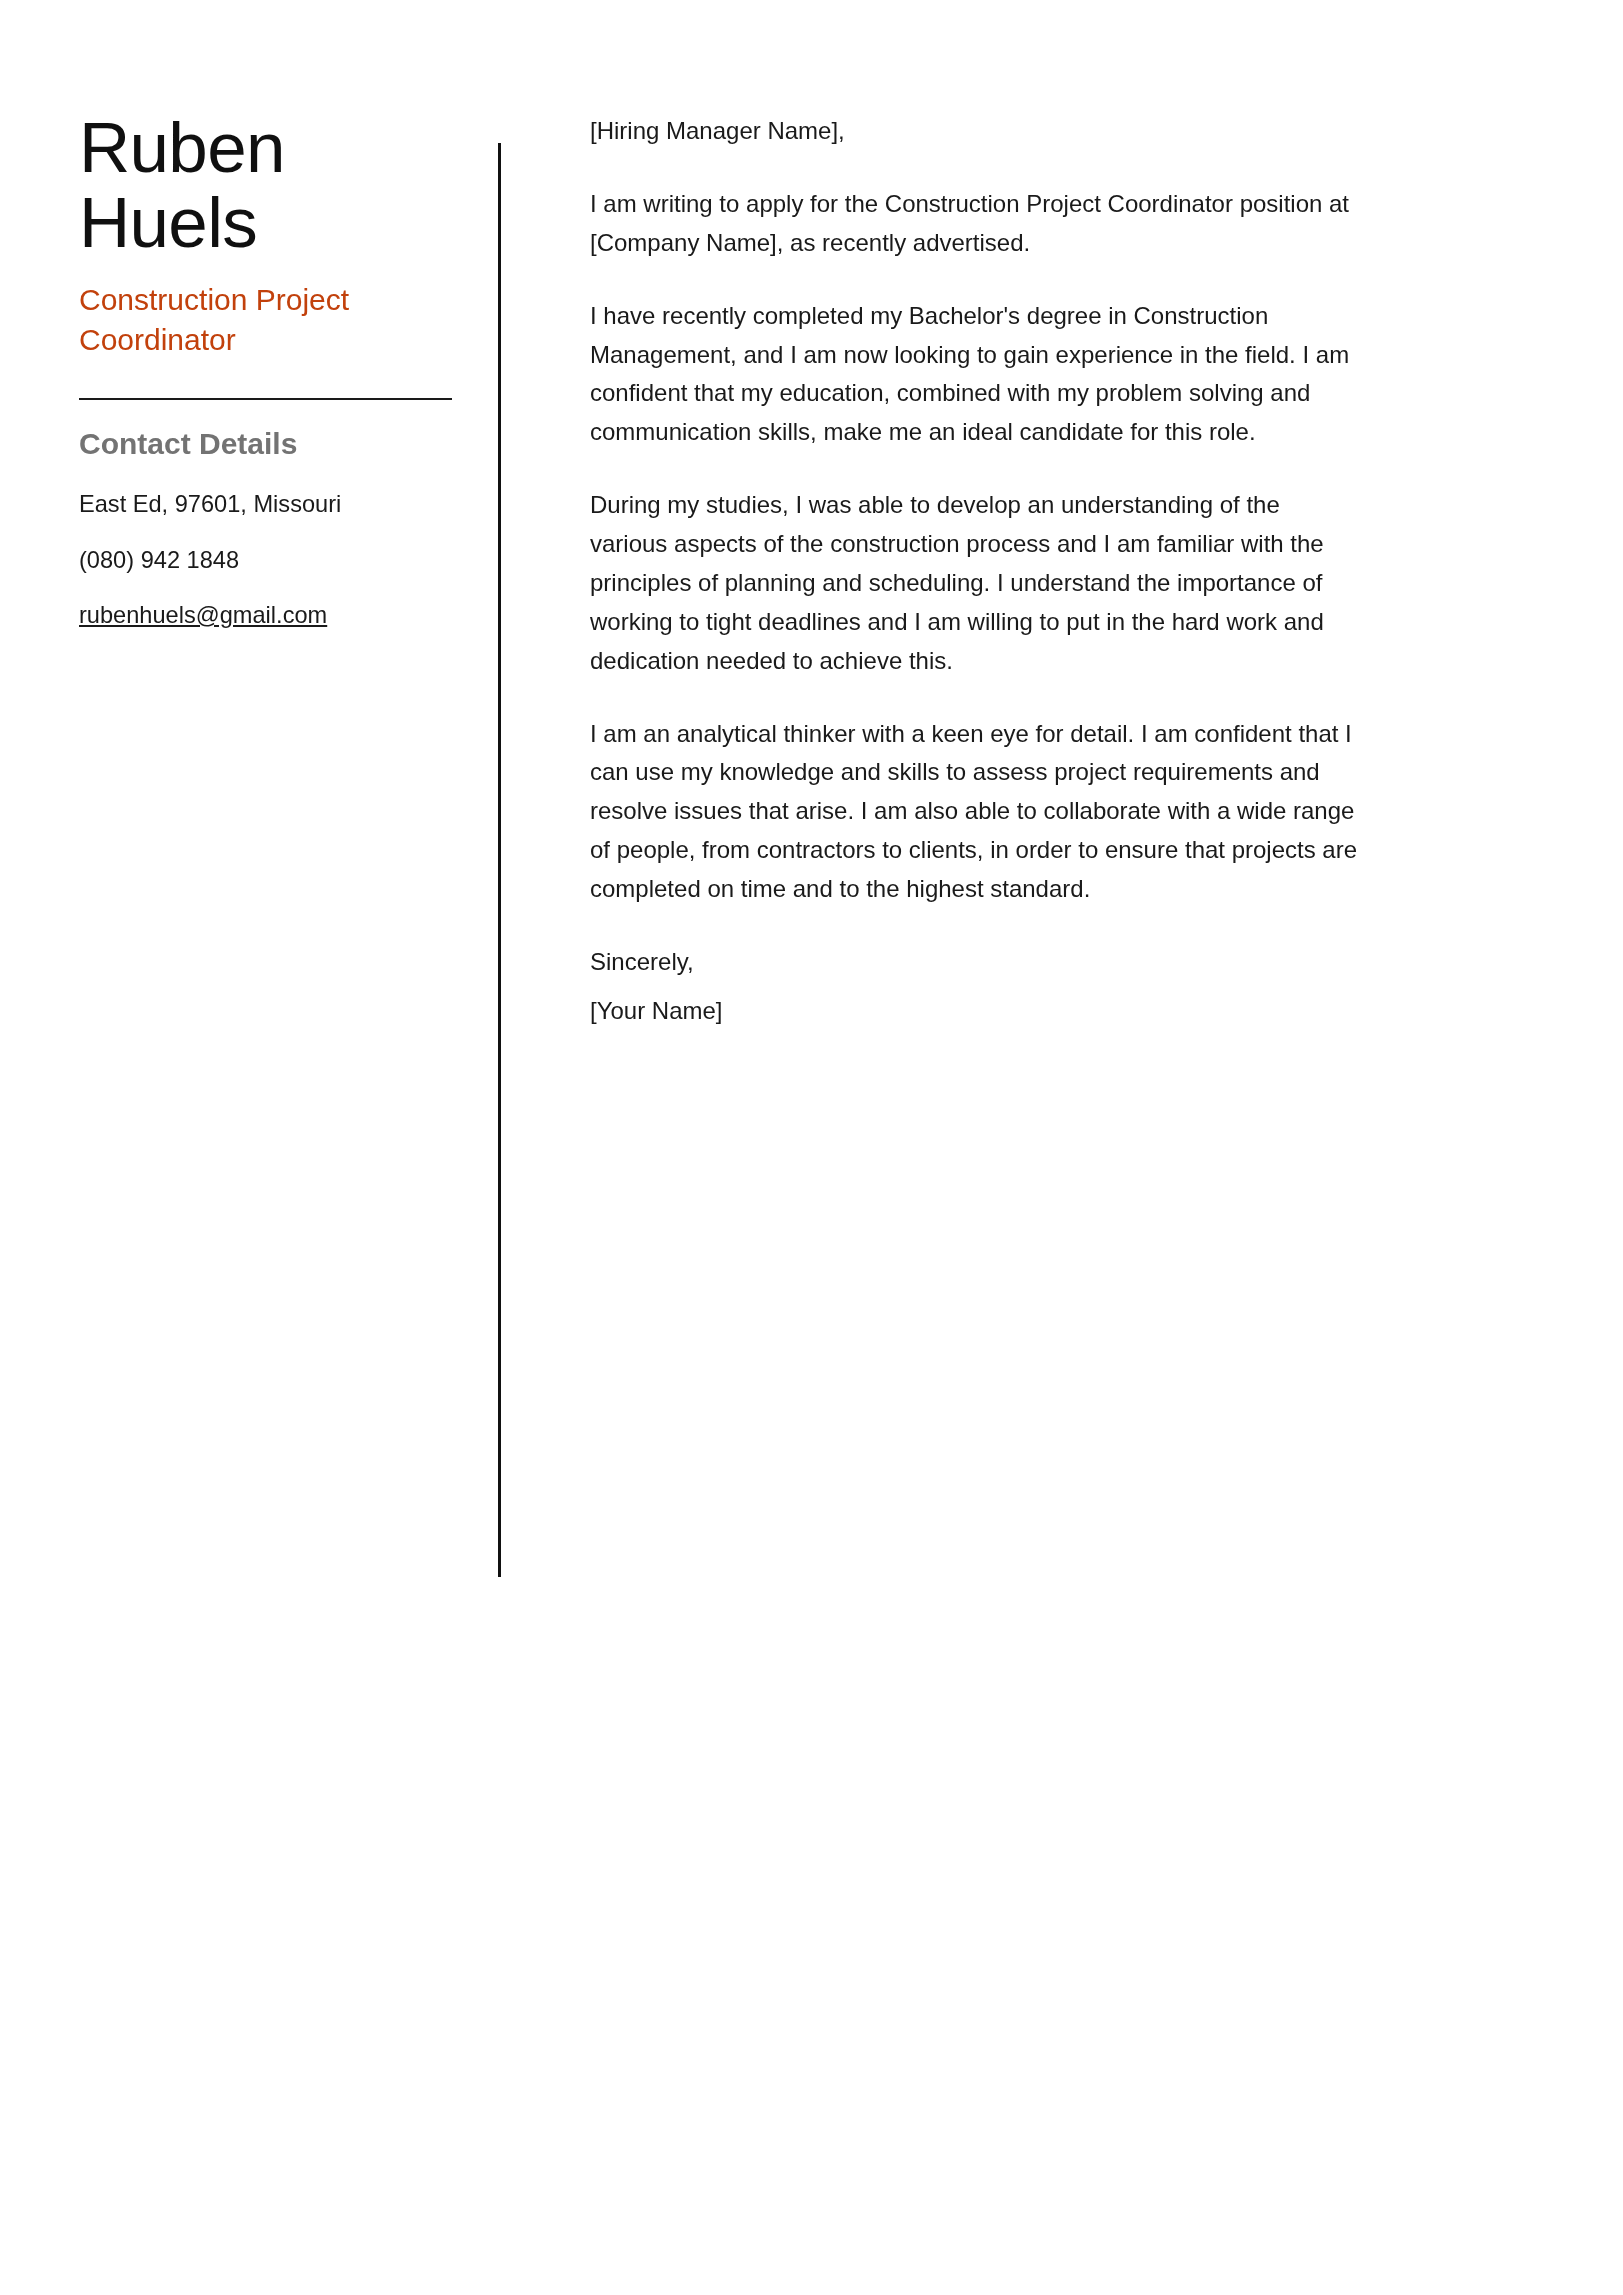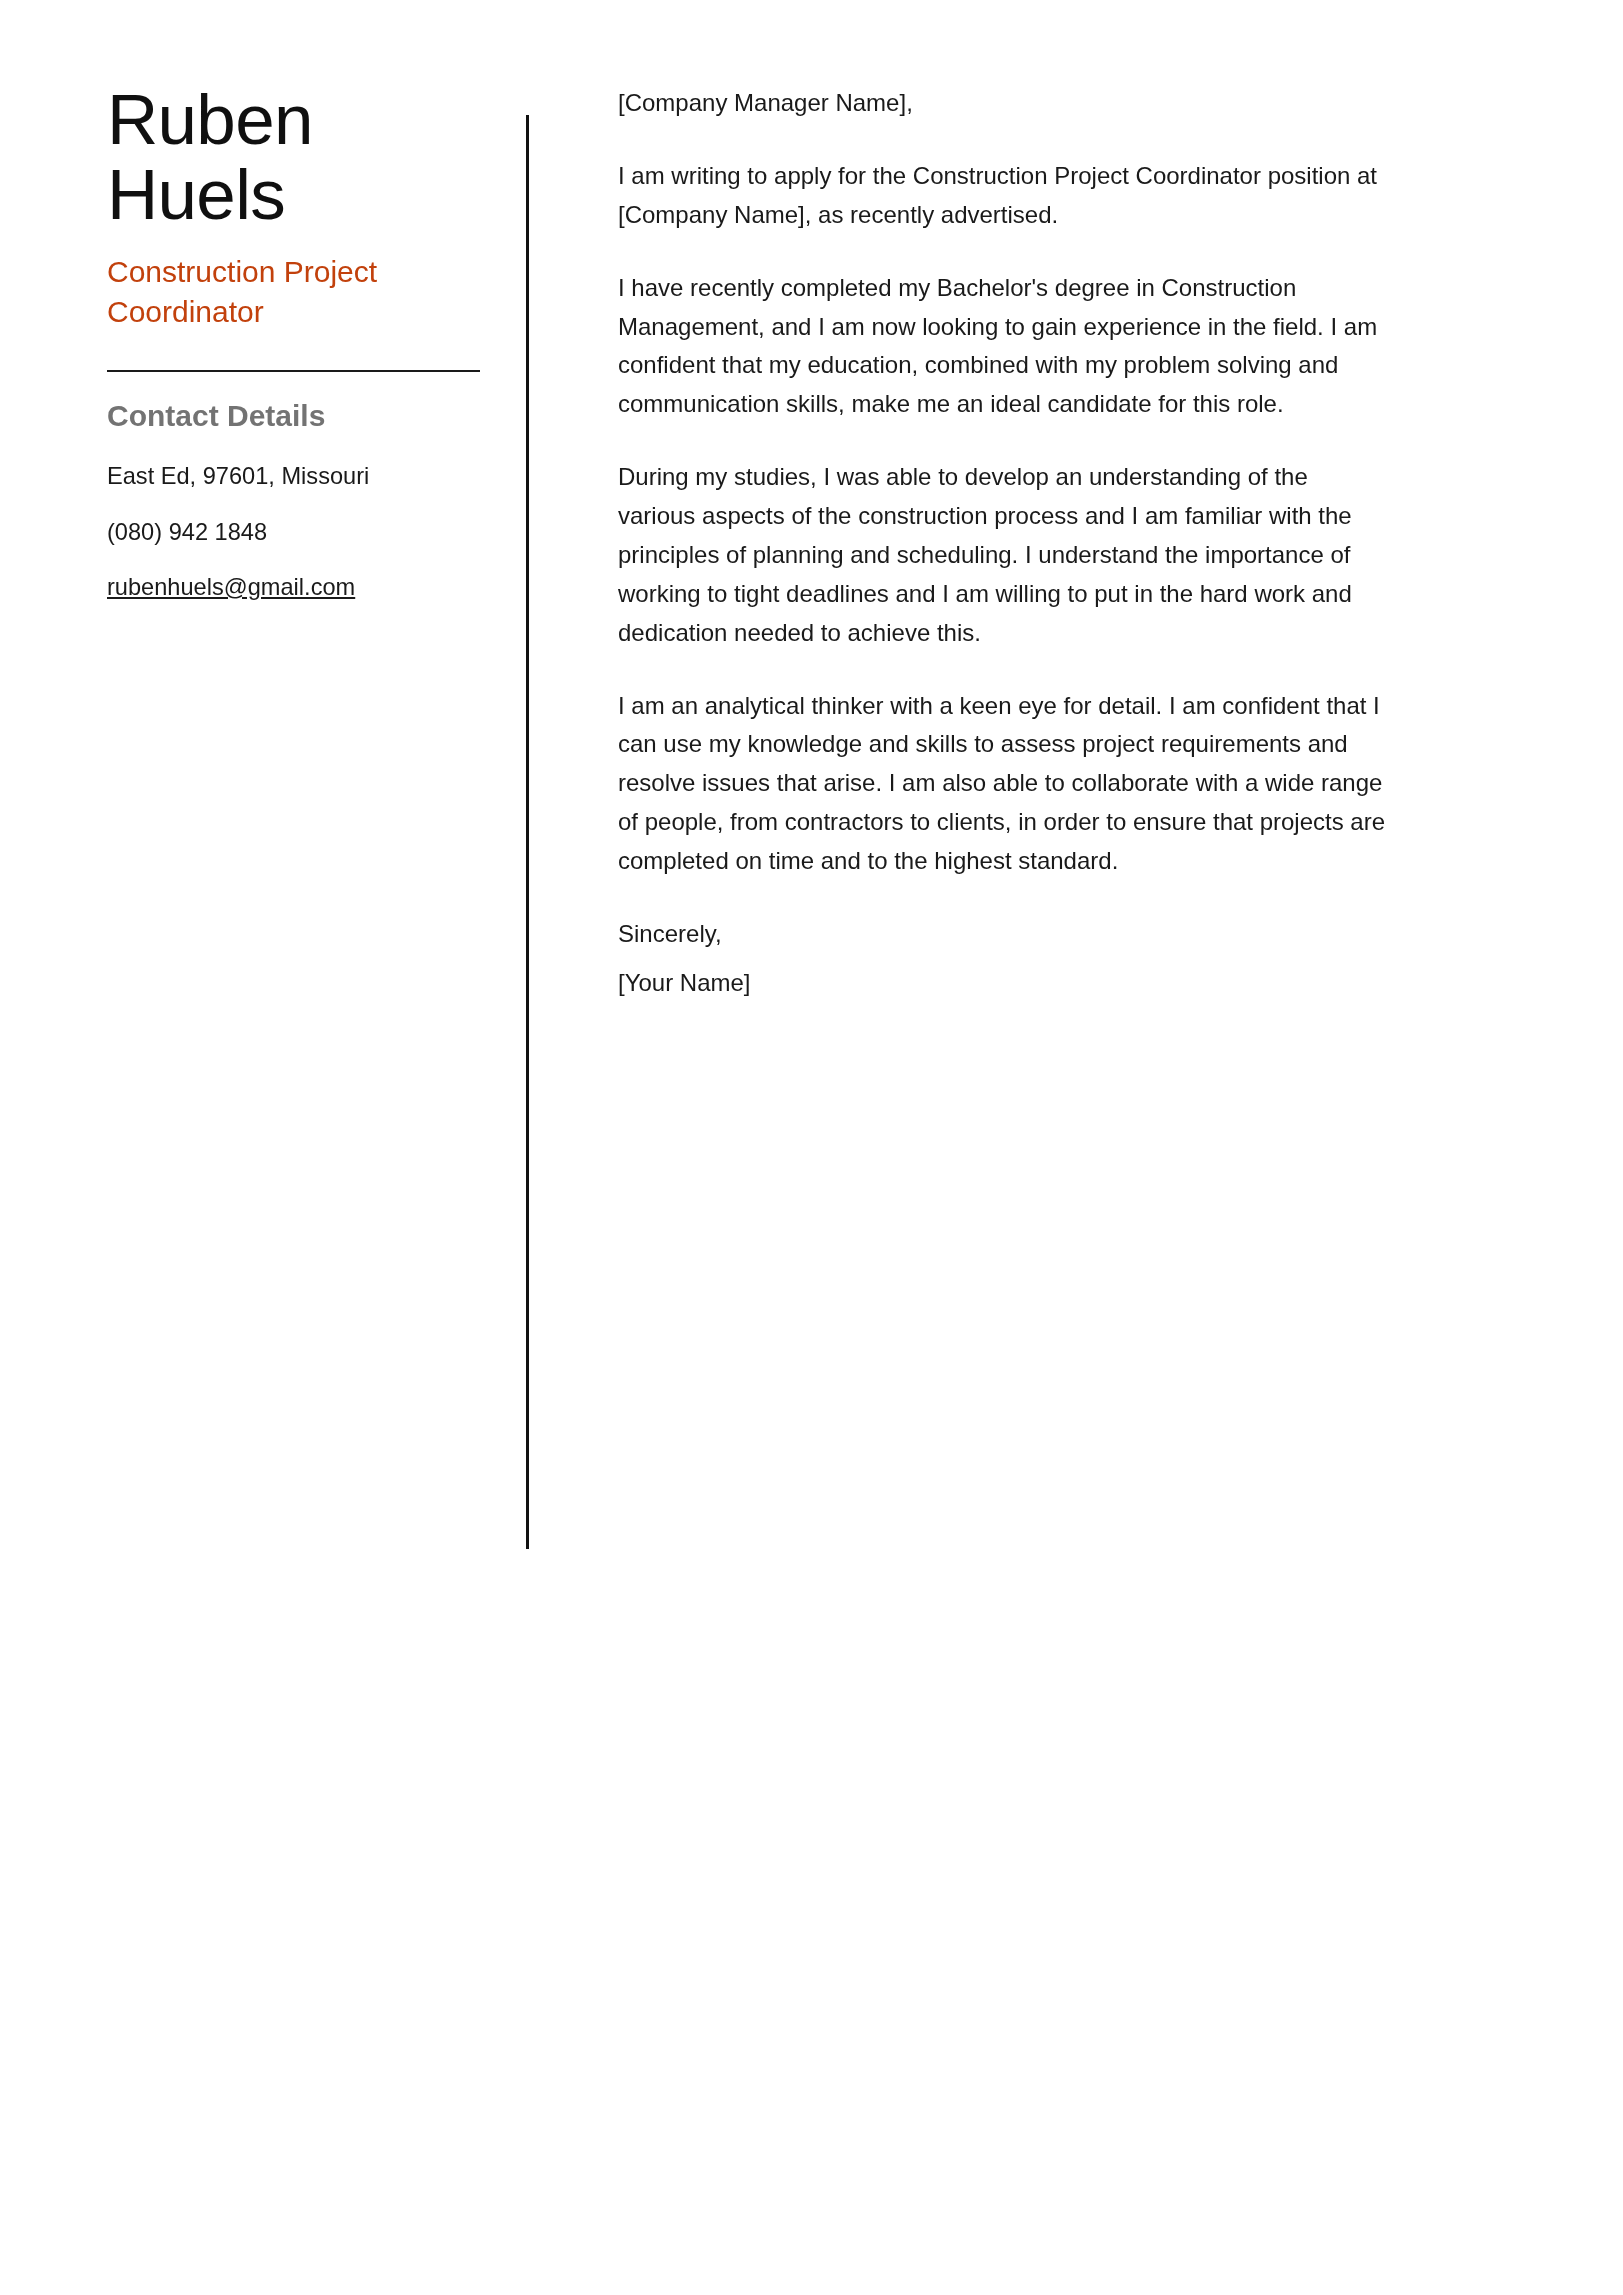--- a/index.html
+++ b/index.html
@@ -16,27 +16,26 @@
   }
   .page {
     position: relative;
     width: 1623px;
     height: 2295px;
     background: #ffffff;
     box-sizing: border-box;
   }
   .layout {
     position: absolute;
-    top: 84px;
+    top: 112px;
     left: 0;
     width: 1359px;
     display: flex;
     flex-direction: row;
     align-items: flex-start;
-    padding-left: 28px;
   }
 
   
   .sidebar {
     width: 498px;
     padding-left: 79px;
     padding-right: 26px;
     box-sizing: border-box;
   }
   .name-block {
@@ -144,21 +143,21 @@
       <div class="contact-line">(080) 942 1848</div>
       <div class="contact-line">
         <a class="contact-email" href="#">rubenhuels@gmail.com</a>
       </div>
     </div>
 
     <div class="letter-wrap">
       <div class="vrule"></div>
 
       <div class="letter">
-        <p>[Company Manager Name],</p>
+        <p>[Hiring Manager Name],</p>
         <p>I am writing to apply for the Construction Project Coordinator position at [Company Name], as recently advertised.</p>
         <p>I have recently completed my Bachelor's degree in Construction Management, and I am now looking to gain experience in the field. I am confident that my education, combined with my problem solving and communication skills, make me an ideal candidate for this role.</p>
         <p>During my studies, I was able to develop an understanding of the various aspects of the construction process and I am familiar with the principles of planning and scheduling. I understand the importance of working to tight deadlines and I am willing to put in the hard work and dedication needed to achieve this.</p>
         <p>I am an analytical thinker with a keen eye for detail. I am confident that I can use my knowledge and skills to assess project requirements and resolve issues that arise. I am also able to collaborate with a wide range of people, from contractors to clients, in order to ensure that projects are completed on time and to the highest standard.</p>
         <p class="tight sig-line">Sincerely,</p>
         <p class="sig-line">[Your Name]</p>
       </div>
     </div>
 
   </div>

